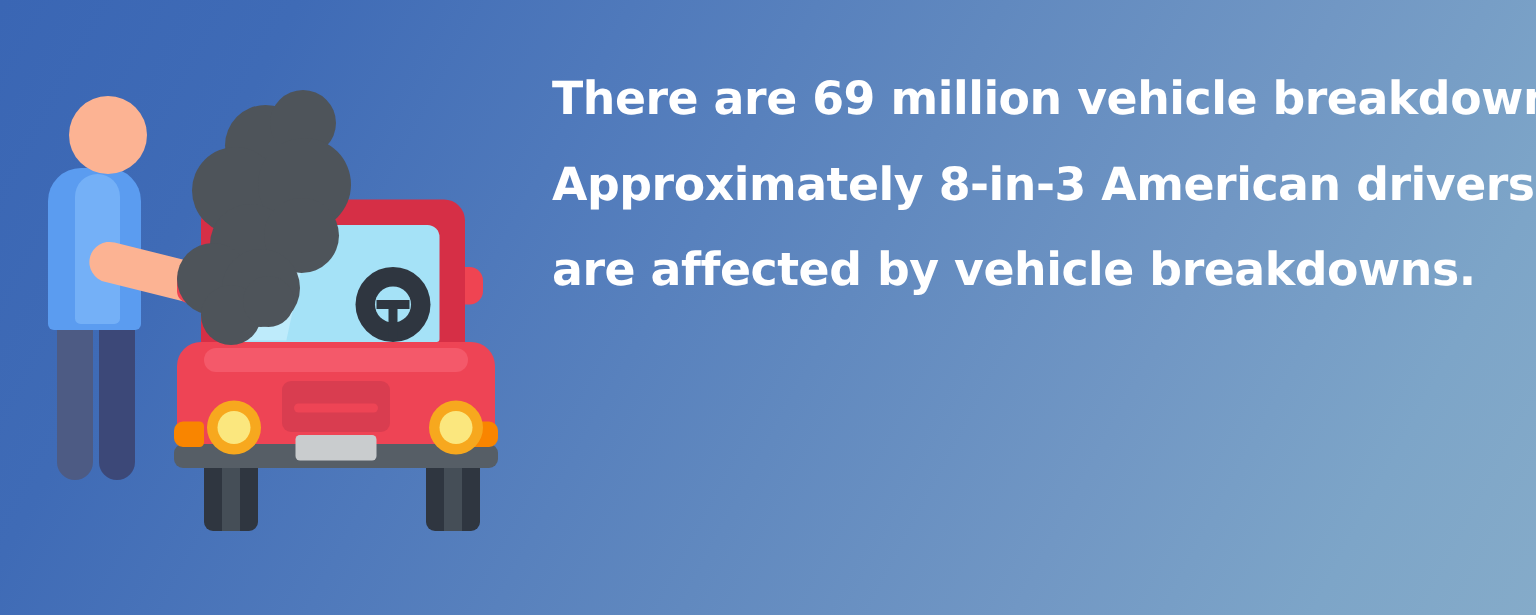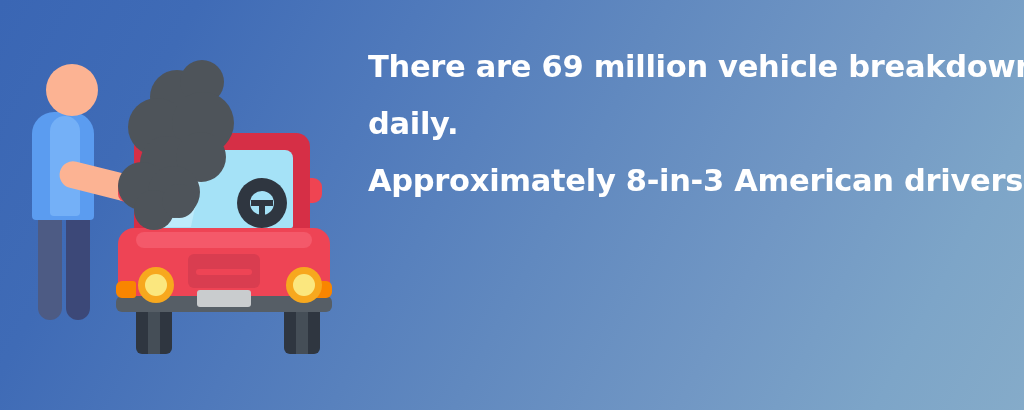--- a/index.html
+++ b/index.html
@@ -373,17 +373,17 @@
         <div class="puff" style="left: 154px; top: 82px; width: 50px; height: 50px; background: rgb(78, 84, 90);"></div>
         <div class="puff" style="left: 96px; top: 112px; width: 48px; height: 48px; background: rgb(78, 84, 90);"></div>
         <div class="puff" style="left: 126px; top: 116px; width: 52px; height: 52px; background: rgb(78, 84, 90);"></div>
         <div class="puff" style="left: 112px; top: 140px; width: 40px; height: 40px; background: rgb(78, 84, 90);"></div>
         <div class="puff" style="left: 140px; top: 134px; width: 34px; height: 34px; background: rgb(78, 84, 90);"></div>
       </div>
   </div>
 
   <div id="text-block">
     <div class="stat-line">There are 69 million vehicle breakdowns</div>
-    <div class="stat-line">daily.</div>
     <div class="stat-line">Approximately 8-in-3 American drivers</div>
+    <div class="stat-line">are affected by vehicle breakdowns.</div>
   </div>
 
 </div>
 
 </body></html>

